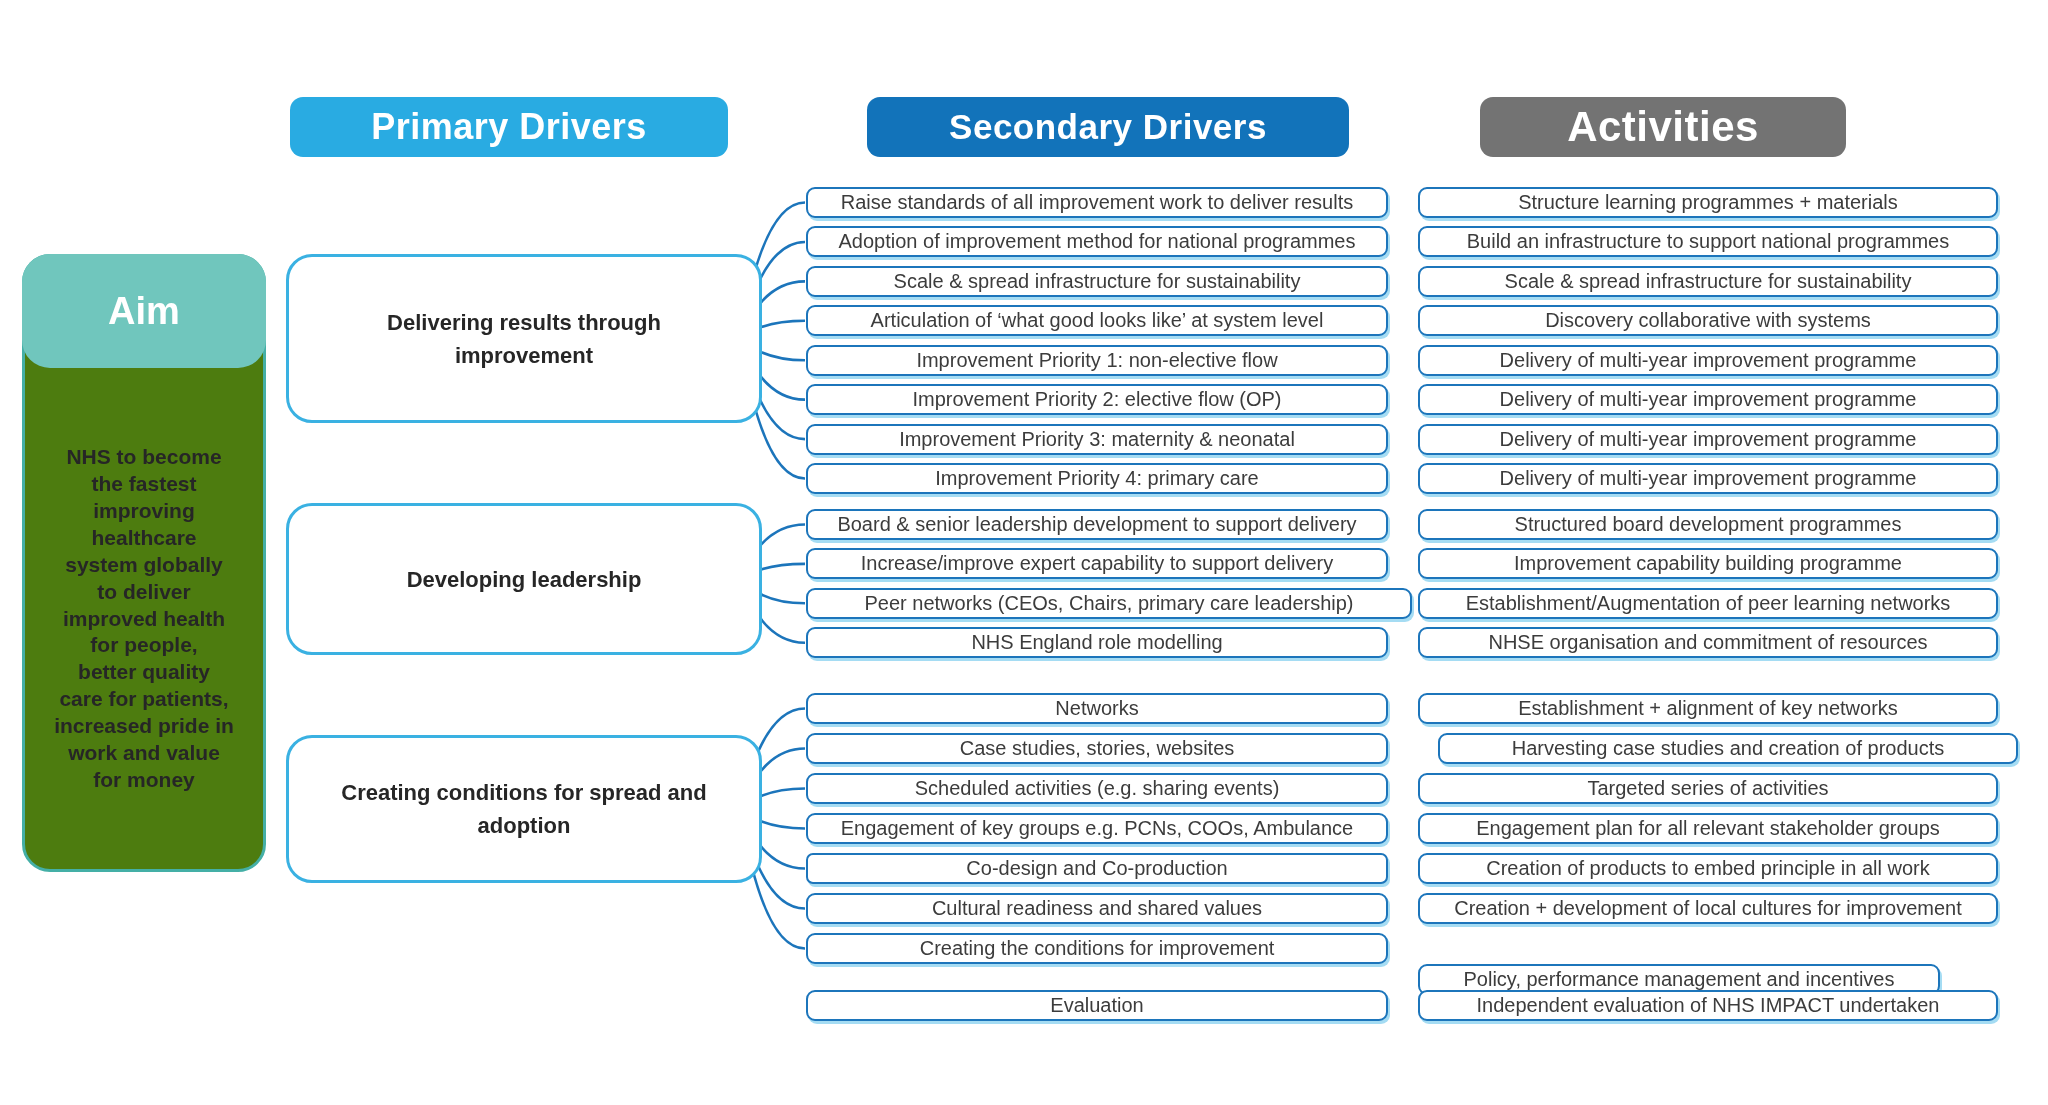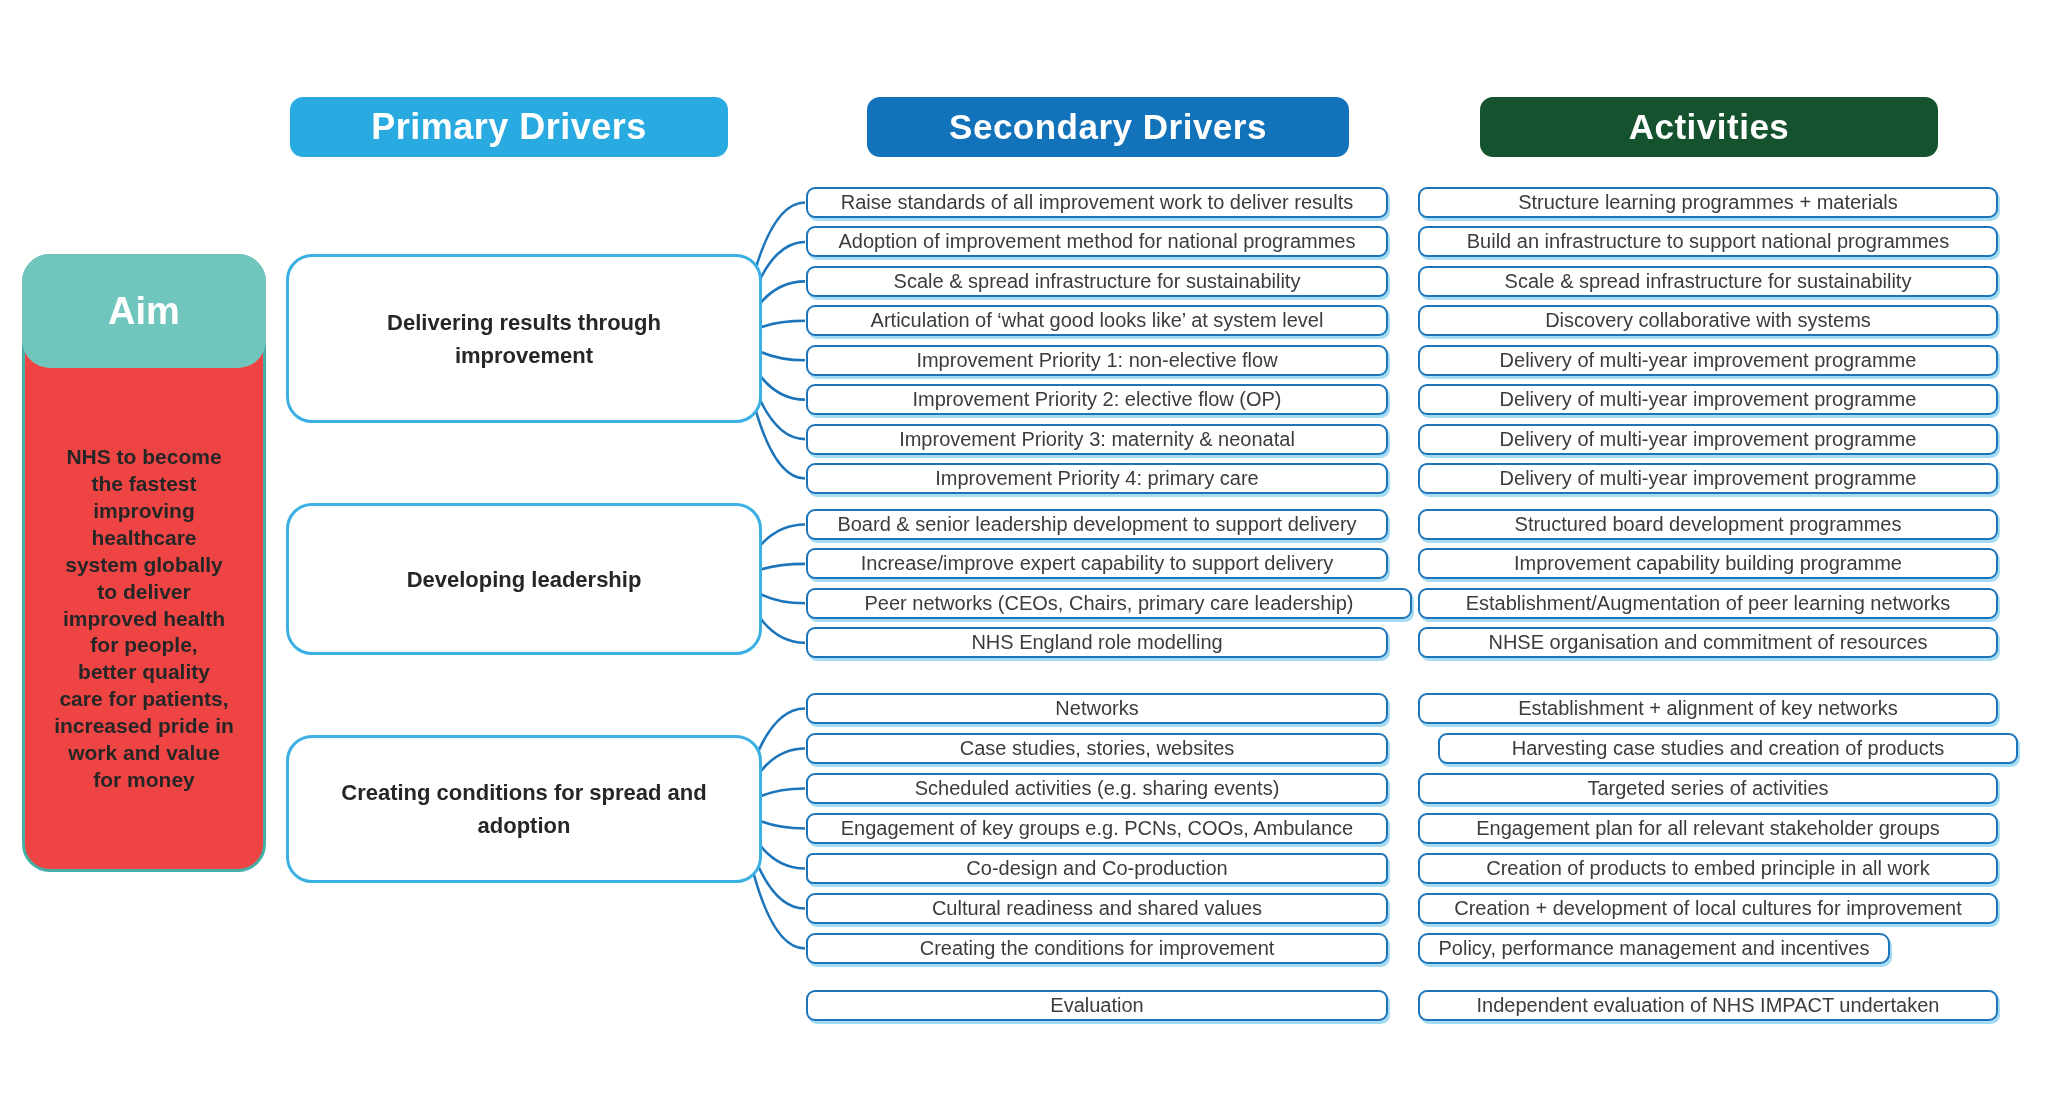--- a/index.html
+++ b/index.html
@@ -9,25 +9,25 @@
     font-family:"Liberation Sans","DejaVu Sans",sans-serif;overflow:hidden;
   }
   svg.connectors{position:absolute;left:0;top:0;width:2048px;height:1105px;pointer-events:none;}
 
   .hdr{
     position:absolute;height:60px;border-radius:13px;color:#fff;font-weight:bold;
     display:flex;align-items:center;justify-content:center;letter-spacing:.5px;
   }
   .hdr-primary{left:290px;top:97px;width:438px;background:#29ABE2;font-size:36px;}
   .hdr-secondary{left:867px;top:97px;width:482px;background:#1273BA;font-size:35px;}
-  .hdr-activities{left:1480px;top:97px;width:458px;background:#14532d;font-size:35px;}
+  .hdr-activities{left:1480px;top:97px;width:366px;background:#737373;font-size:42px;}
 
   .aim{
     position:absolute;left:22px;top:254px;width:244px;height:618px;
-    background:#ef4444;border:3px solid #44AFA6;border-radius:28px;box-sizing:border-box;padding-left:40px;
+    background:#4d7c0f;border:3px solid #44AFA6;border-radius:28px;box-sizing:border-box;padding-left:40px;
   }
   .aim-head{
     position:absolute;left:-3px;top:-3px;width:244px;height:114px;background:#70C6BD;
     border-radius:28px;display:flex;align-items:center;justify-content:center;
     color:#ffffff;font-weight:bold;font-size:38px;box-sizing:border-box;
   }
   .aim-body{
     position:absolute;left:0;top:112px;width:100%;height:calc(100% - 112px);
     display:flex;align-items:center;justify-content:center;text-align:center;
     font-weight:bold;font-size:21px;line-height:1.28;color:#262626;white-space:pre-line;
@@ -139,17 +139,17 @@
       <div class="row" style="left: 1438px; width: 580px; top: 733px;">Harvesting case studies and creation of products</div>
       <div class="row" style="left: 806px; width: 582px; top: 773px;">Scheduled activities (e.g. sharing events)</div>
       <div class="row" style="left: 1418px; width: 580px; top: 773px;">Targeted series of activities</div>
       <div class="row" style="left: 806px; width: 582px; top: 813px;">Engagement of key groups e.g. PCNs, COOs, Ambulance</div>
       <div class="row" style="left: 1418px; width: 580px; top: 813px;">Engagement plan for all relevant stakeholder groups</div>
       <div class="row" style="left: 806px; width: 582px; top: 853px; border-radius: 7px;">Co-design and Co-production</div>
       <div class="row" style="left: 1418px; width: 580px; top: 853px;">Creation of products to embed principle in all work</div>
       <div class="row" style="left: 806px; width: 582px; top: 893px;">Cultural readiness and shared values</div>
       <div class="row" style="left: 1418px; width: 580px; top: 893px;">Creation + development of local cultures for improvement</div>
       <div class="row" style="left: 806px; width: 582px; top: 933px;">Creating the conditions for improvement</div>
-      <div class="row" style="left: 1418px; width: 472px; top: 933px; border-radius: 10px;">Policy, performance management and incentives</div>
+      <div class="row" style="left: 1418px; width: 522px; top: 964px;">Policy, performance management and incentives</div>
       <div class="row" style="left: 806px; width: 582px; top: 990px;">Evaluation</div>
       <div class="row" style="left: 1418px; width: 580px; top: 990px;">Independent evaluation of NHS IMPACT undertaken</div>
     </div>
 </div>
 
 </body></html>

